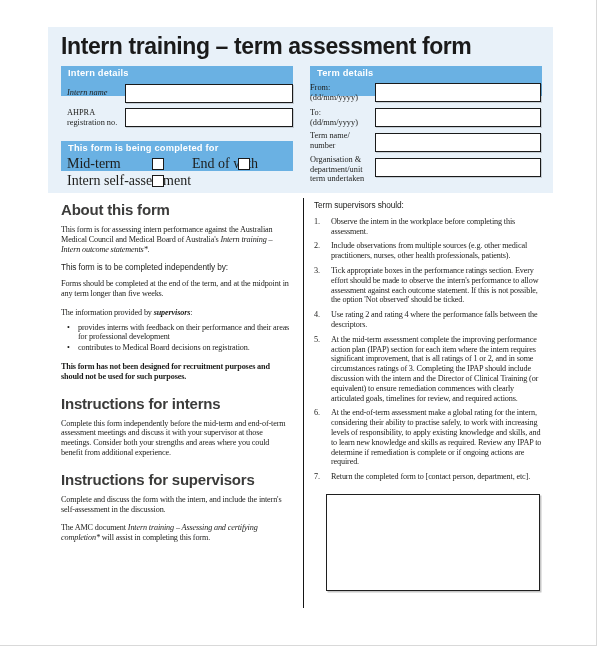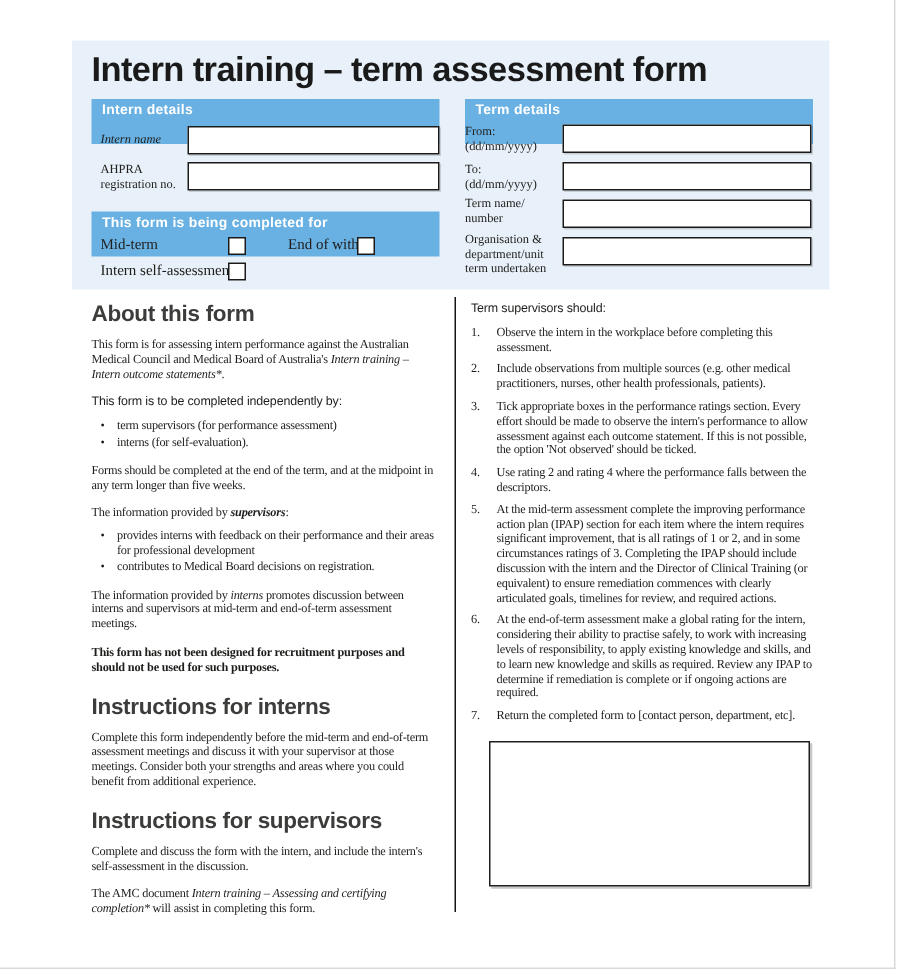--- a/index.html
+++ b/index.html
@@ -38,21 +38,21 @@
   .input-box {
     position:absolute; background:#ffffff;
     border:1.4px solid #1a1a1a;
     box-shadow:1px 1px 0 rgba(0,0,0,0.15);
     font-size:8.3px; padding:2px 4px; overflow:hidden;
   }
   .checkbox {
     position:absolute; width:12px; height:12px; background:#ffffff;
     border:1.3px solid #1a1a1a;
   }
-  .check-label { position:absolute; font-size:10px; line-height:12px; white-space:nowrap; }
+  .check-label { position:absolute; font-size:14px; line-height:12px; white-space:nowrap; }
 
   
   .col-divider { position:absolute; left:303px; top:198px; width:1.3px; height:410px; background:#151515; }
   .col-left  { position:absolute; left:61px;  top:201px; width:231px; }
   .col-right { position:absolute; left:314px; top:201px; width:231px; }
 
   .section-heading {
     font-family:"Liberation Sans", sans-serif; font-weight:bold;
     font-size:15px; color:#3c3c3b; letter-spacing:-0.2px;
     margin:0 0 7px 0;
@@ -120,31 +120,26 @@
   <div class="field-label" style="left:262px; top:128px;">Organisation &amp;
 department/unit
 term undertaken</div>
   <div class="input-box" style="left:327px; top:131px; width:166px; height:19px;"></div>
 </div>
 
 <div class="col-left">
   <div class="section-heading">About this form</div>
   <p><span>This form is for assessing intern performance against the Australian Medical Council and Medical Board of Australia's </span><span class="it">Intern training – Intern outcome statements*</span><span>.</span></p>
   <p class="bold-sans">This form is to be completed independently by:</p>
-  <ul class="bullets">
-    <li>term supervisors (for performance assessment)</li>
-    <li>interns (for self-evaluation).</li>
-  </ul>
   <p>Forms should be completed at the end of the term, and at the midpoint in any term longer than five weeks.</p>
   <p style="margin-bottom:5px;"><span>The information provided by </span><span class="it-b">supervisors</span><span>:</span></p>
   <ul class="bullets">
     <li>provides interns with feedback on their performance and their areas for professional development</li>
     <li>contributes to Medical Board decisions on registration.</li>
   </ul>
-  <p><span>The information provided by </span><span class="it">interns</span><span> promotes discussion between interns and supervisors at mid-term and end-of-term assessment meetings.</span></p>
   <p class="bold-serif">This form has not been designed for recruitment purposes and should not be used for such purposes.</p>
 
   <div class="section-heading heading-gap">Instructions for interns</div>
   <p>Complete this form independently before the mid-term and end-of-term assessment meetings and discuss it with your supervisor at those meetings. Consider both your strengths and areas where you could benefit from additional experience.</p>
 
   <div class="section-heading heading-gap">Instructions for supervisors</div>
   <p>Complete and discuss the form with the intern, and include the intern's self-assessment in the discussion.</p>
   <p><span>The AMC document </span><span class="it">Intern training – Assessing and certifying completion*</span><span>  will assist in completing this form.</span></p>
 </div>
 

